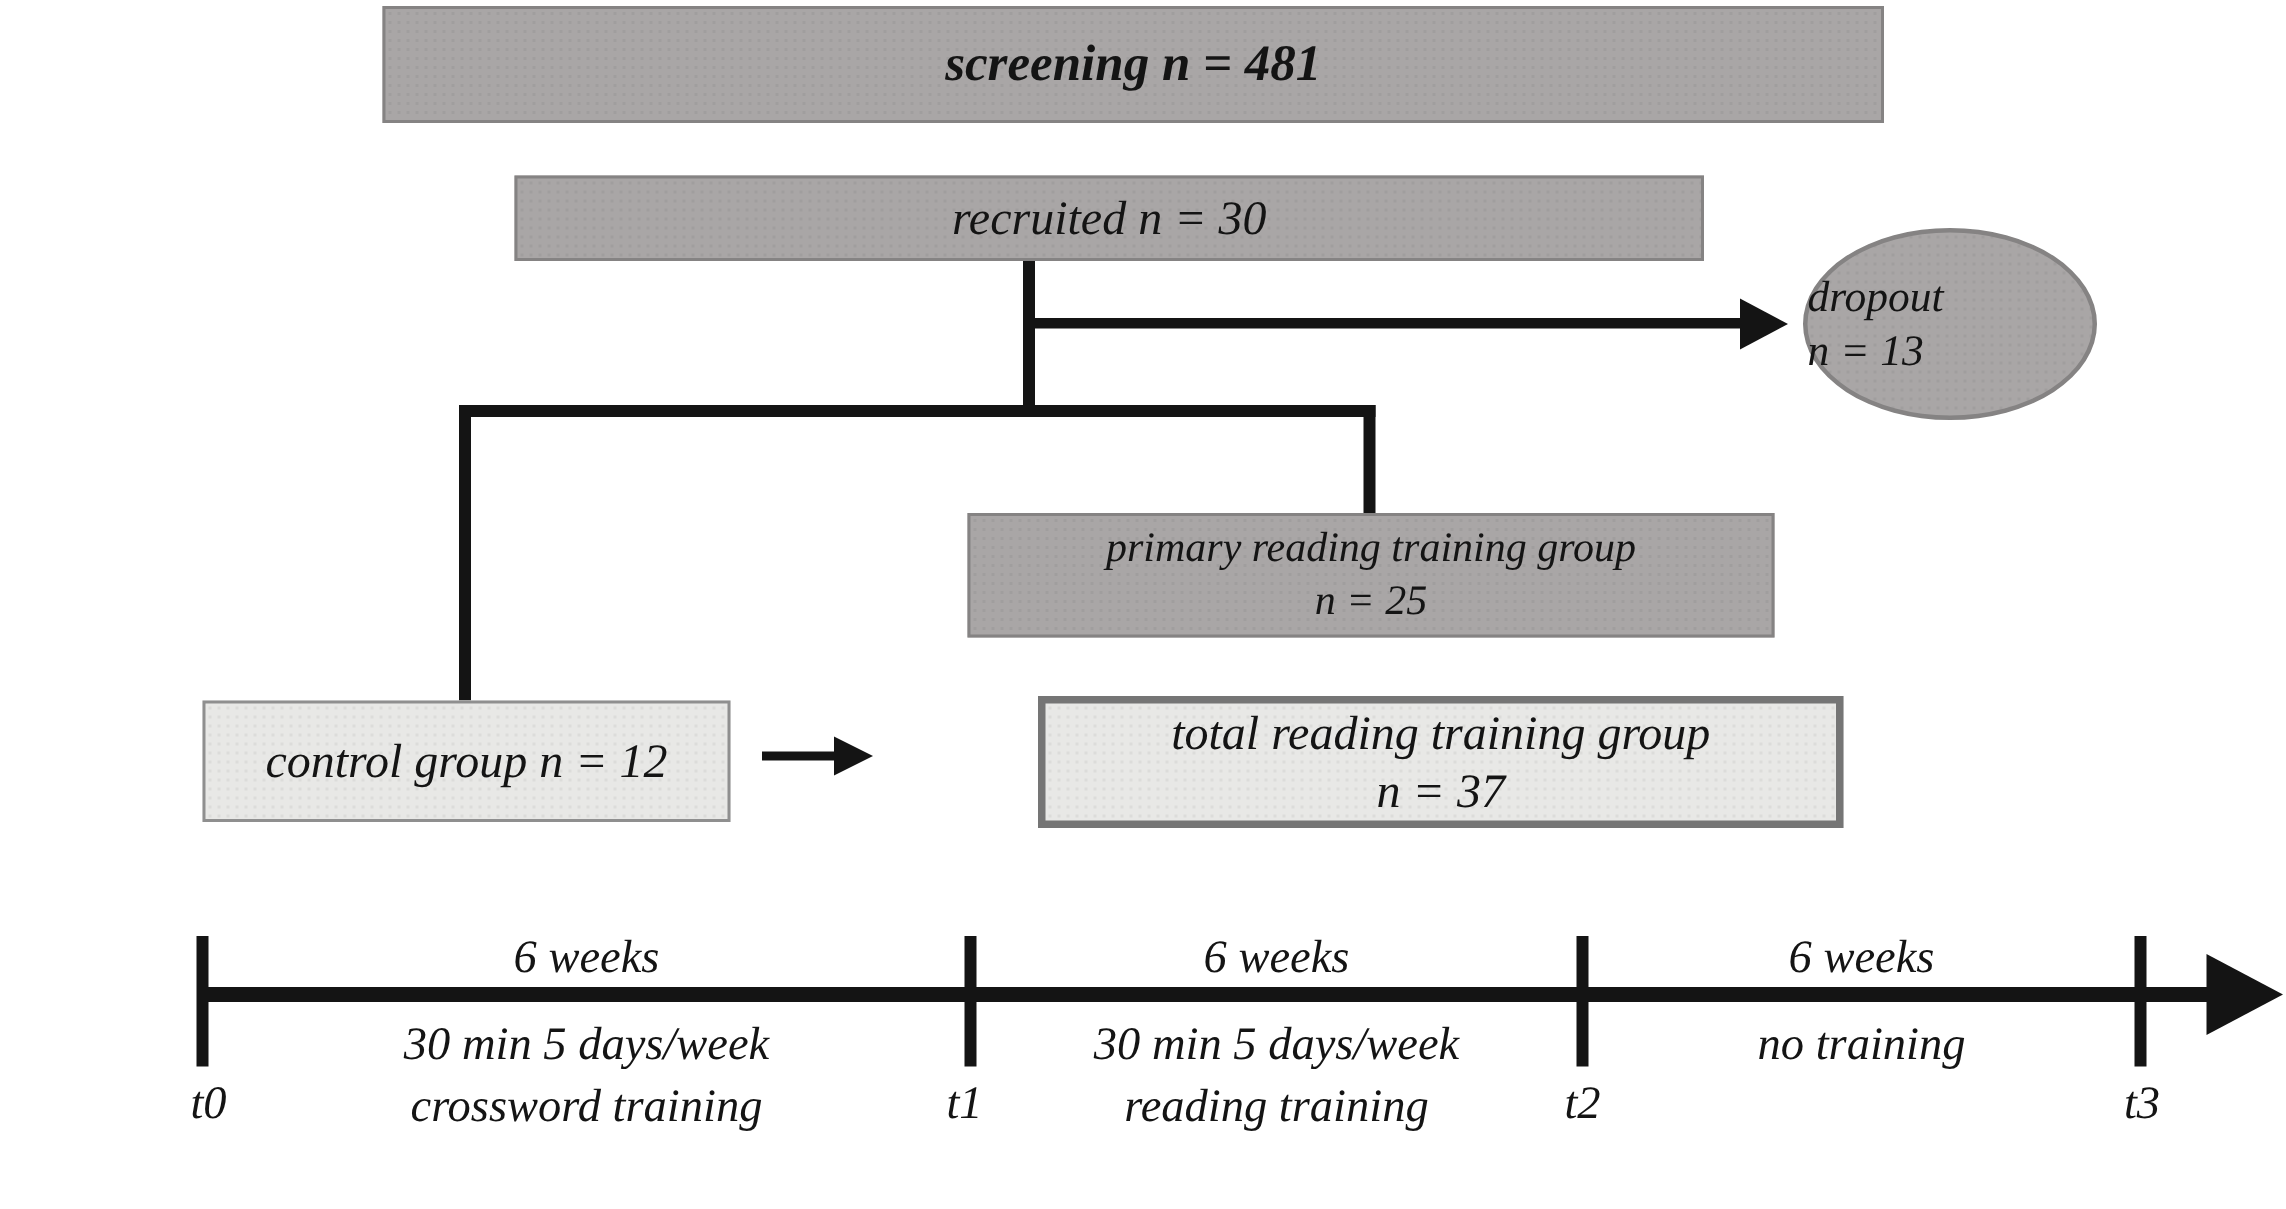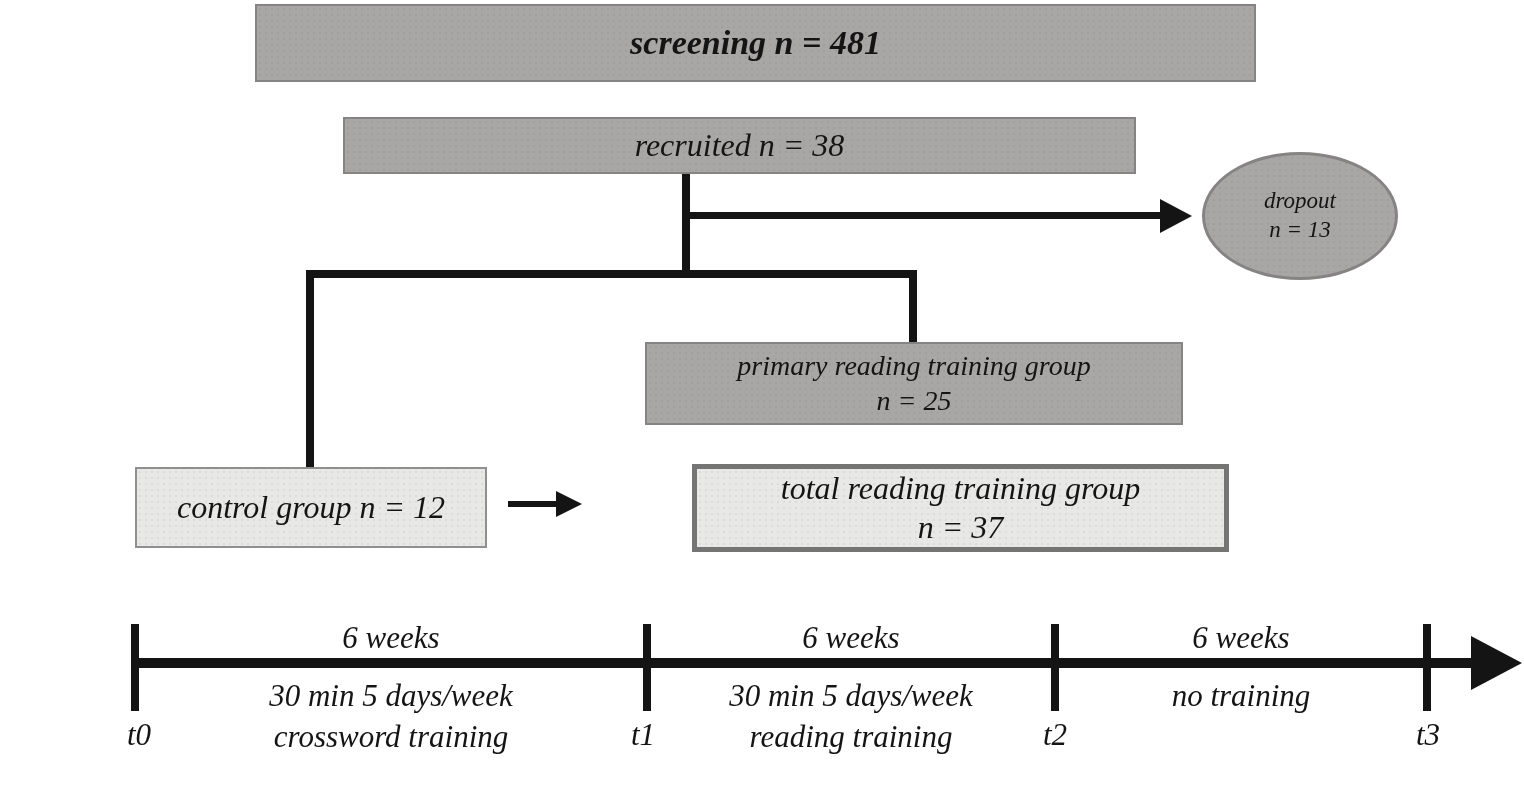--- a/index.html
+++ b/index.html
@@ -23,22 +23,22 @@
   #screening-box{left:255px;top:4px;width:1001px;height:78px;font-weight:bold;font-size:34px;}
   #recruited-box{left:343px;top:117px;width:793px;height:57px;font-size:32px;}
   #primary-box{left:645px;top:342px;width:538px;height:83px;font-size:28px;}
   #control-box{left:135px;top:467px;width:352px;height:81px;font-size:32px;}
   #total-box{left:648px;top:464px;width:537px;height:88px;font-size:32px;border:5px solid var(--total-border);margin-left:44px;}
   #dropout-ellipse{
     position:absolute;left:1202px;top:152px;width:196px;height:128px;border-radius:50%;
     background-color:var(--box-gray);
     background-image:radial-gradient(rgba(0,0,0,0.05) 1px, transparent 1px);background-size:6px 6px;
     border:3px solid var(--box-gray-border);
-    display:flex;flex-direction:column;align-items:center;justify-content:center;
-    text-align:center;font-size:23px;line-height:1.25;box-sizing:border-box;
+    display:flex;flex-direction:column;align-items:flex-start;justify-content:center;
+    text-align:center;font-size:29px;line-height:1.25;box-sizing:border-box;
   }
   
   .hline,.vline{position:absolute;background:var(--line-black);}
   #v-recruited{left:682px;top:174px;width:8px;height:100px;}
   #split-bar{left:306px;top:270px;width:611px;height:8px;}
   #v-left{left:306px;top:270px;width:8px;height:197px;}
   #v-right{left:909px;top:270px;width:8px;height:72px;}
   #dropout-shaft{left:686px;top:212px;width:478px;height:7px;}
   #dropout-head{
     position:absolute;left:1160px;top:199px;width:0;height:0;
@@ -68,21 +68,21 @@
 </head>
 <body>
 
 <div id="figure">
 
   <div class="box" id="screening-box">
     <span>screening n = 481</span>
   </div>
 
   <div class="box" id="recruited-box">
-    <span>recruited n = 38</span>
+    <span>recruited n = 30</span>
   </div>
 
   <div class="vline" id="v-recruited"></div>
   <div class="hline" id="dropout-shaft"></div>
   <div id="dropout-head"></div>
 
   <div id="dropout-ellipse">
     <span>dropout</span>
     <span>n = 13</span>
   </div>

